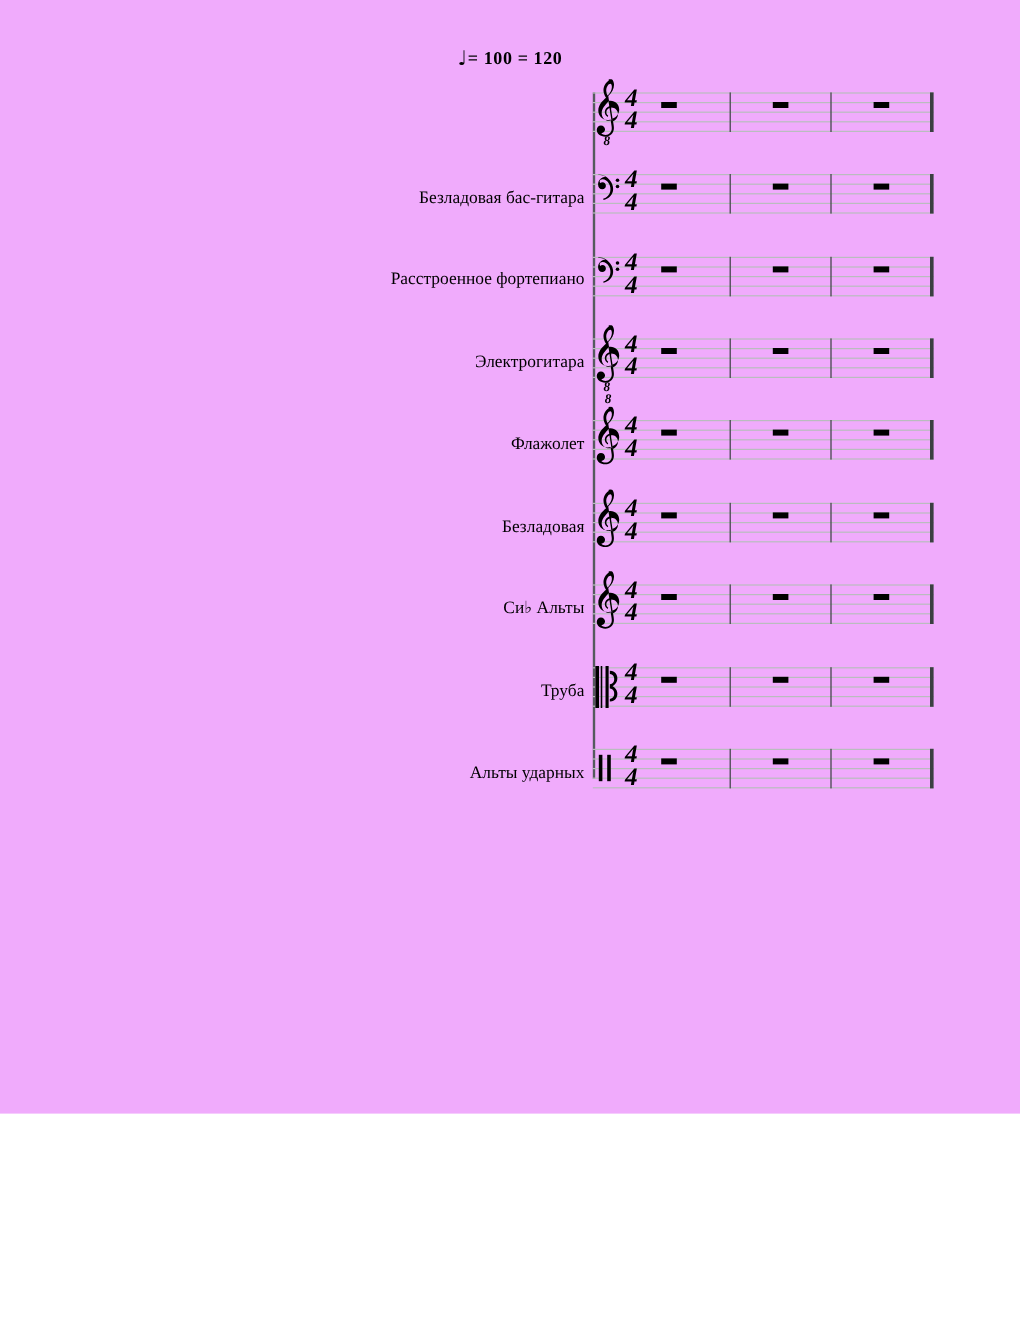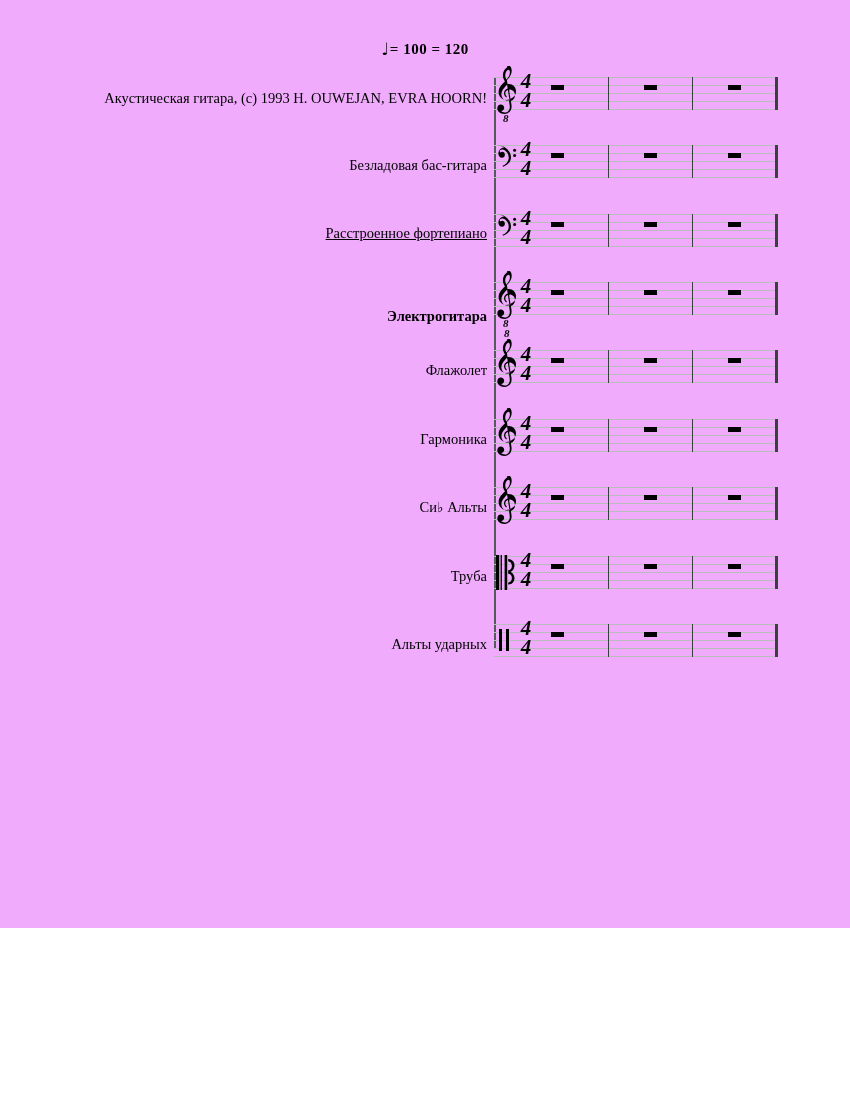--- a/index.html
+++ b/index.html
@@ -190,26 +190,25 @@
 </head>
 <body>
 
 <div id="sheet">
 
   <div class="tempo">
     <span class="noteglyph">♩</span><span>= 100 = 120</span>
   </div>
 
   <div class="names-col">
-    <div class="instr-name" style="top:91px;">Акустическая гитара, (c) 1993 H. OUWEJAN, EVRA HOORN!</div>
     <div class="instr-name" style="top:158px;">Безладовая бас-гитара</div>
-    <div class="instr-name" style="top:226px;text-decoration:underline;">Расстроенное фортепиано</div>
-    <div class="instr-name" style="top:309px;font-weight:bold;">Электрогитара</div>
+    <div class="instr-name" style="top:226px;">Расстроенное фортепиано</div>
+    <div class="instr-name" style="top:295px;">Электрогитара</div>
     <div class="instr-name" style="top:363px;margin-left:46px;">Флажолет</div>
-    <div class="instr-name" style="top:432px;">Гармоника</div>
+    <div class="instr-name" style="top:432px;">Безладовая</div>
     <div class="instr-name" style="top:500px;"><span>Си</span><span class="flat-sym">♭</span><span> Альты</span></div>
     <div class="instr-name" style="top:569px;">Труба</div>
     <div class="instr-name" style="top:637px;">Альты ударных</div>
   </div>
 
   <div id="system">
 
     <div class="system-spine" style="top:77px; height:572px;"></div>
 
     <div class="staff" style="top:77px;">

